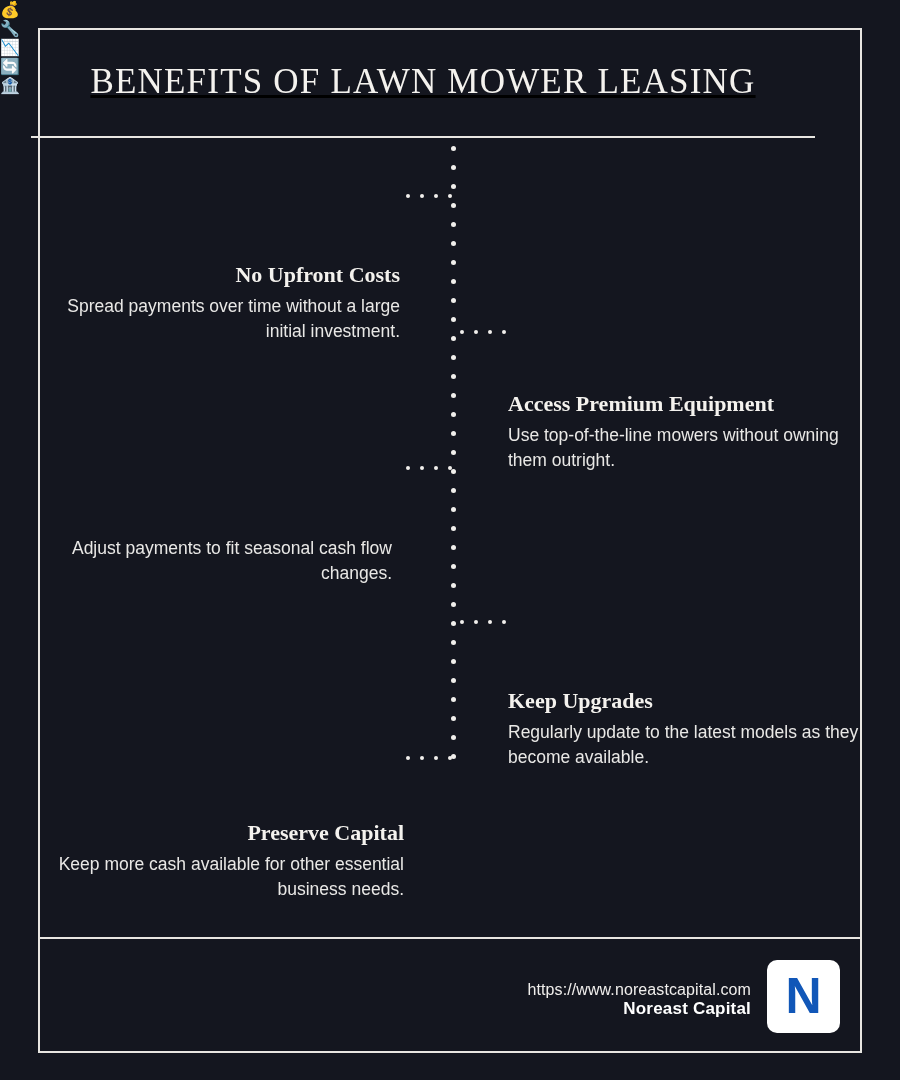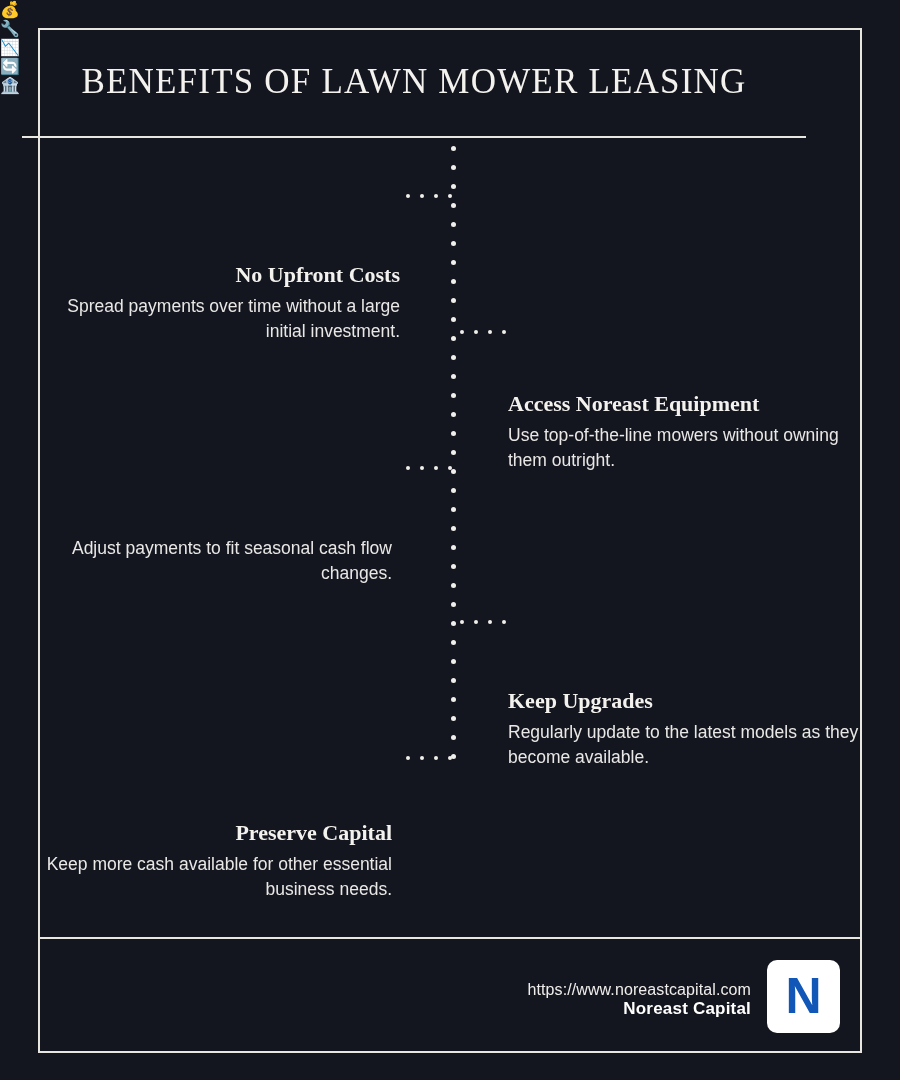--- a/index.html
+++ b/index.html
@@ -22,29 +22,30 @@
     top: 28px;
     width: 824px;
     height: 1025px;
     border: 2px solid #e8e6e1;
     box-sizing: border-box;
   }
 
   
   #title-box {
     position: absolute;
-    left: 22px;
+    left: 31px;
     top: 28px;
     width: 784px;
     height: 110px;
     box-sizing: border-box;
     border-bottom: 2px solid #e8e6e1;
     display: flex;
     align-items: center;
     justify-content: center;
+    text-decoration: underline;
   }
   #title-text {
     font-family: "Liberation Serif", serif;
     font-size: 35px;
     letter-spacing: 1.2px;
     color: #f4f2ee;
     text-align: center;
     white-space: nowrap;
   }
 
@@ -213,21 +214,21 @@
       <p class="b-body">Spread payments over time without a large initial investment.</p>
     </div>
     <div class="icon" style="left: 512px; top: 306px;">🔧</div>
     <div class="connector" style="left: 460px; top: 330px; width: 42px;">
       <span class="c-dot" style="left: 0px;"></span>
       <span class="c-dot" style="left: 14px;"></span>
       <span class="c-dot" style="left: 28px;"></span>
       <span class="c-dot" style="left: 42px;"></span>
     </div>
     <div class="benefit right" style="left: 508px; top: 391px; width: 356px;">
-      <p class="b-head">Access Noreast Equipment</p>
+      <p class="b-head">Access Premium Equipment</p>
       <p class="b-body">Use top-of-the-line mowers without owning them outright.</p>
     </div>
     <div class="icon" style="left: 347px; top: 446px;">📉</div>
     <div class="connector" style="left: 406px; top: 466px; width: 42px;">
       <span class="c-dot" style="left: 0px;"></span>
       <span class="c-dot" style="left: 14px;"></span>
       <span class="c-dot" style="left: 28px;"></span>
       <span class="c-dot" style="left: 42px;"></span>
     </div>
     <div class="benefit left" style="left: 40px; top: 530px; width: 352px;">
@@ -244,21 +245,21 @@
       <p class="b-head">Keep Upgrades</p>
       <p class="b-body">Regularly update to the latest models as they become available.</p>
     </div>
     <div class="icon" style="left: 347px; top: 733px;">🏦</div>
     <div class="connector" style="left: 406px; top: 756px; width: 42px;">
       <span class="c-dot" style="left: 0px;"></span>
       <span class="c-dot" style="left: 14px;"></span>
       <span class="c-dot" style="left: 28px;"></span>
       <span class="c-dot" style="left: 42px;"></span>
     </div>
-    <div class="benefit left" style="left: 40px; top: 820px; width: 352px;">
+    <div class="benefit left" style="left: 40px; top: 820px; width: 352px; padding-left: 12px;">
       <p class="b-head">Preserve Capital</p>
       <p class="b-body">Keep more cash available for other essential business needs.</p>
     </div>
   </div>
 
 <div id="footer-box">
   <div id="footer-text">
     <div id="brand-url">https://www.noreastcapital.com</div>
     <div id="brand-name">Noreast Capital</div>
   </div>

